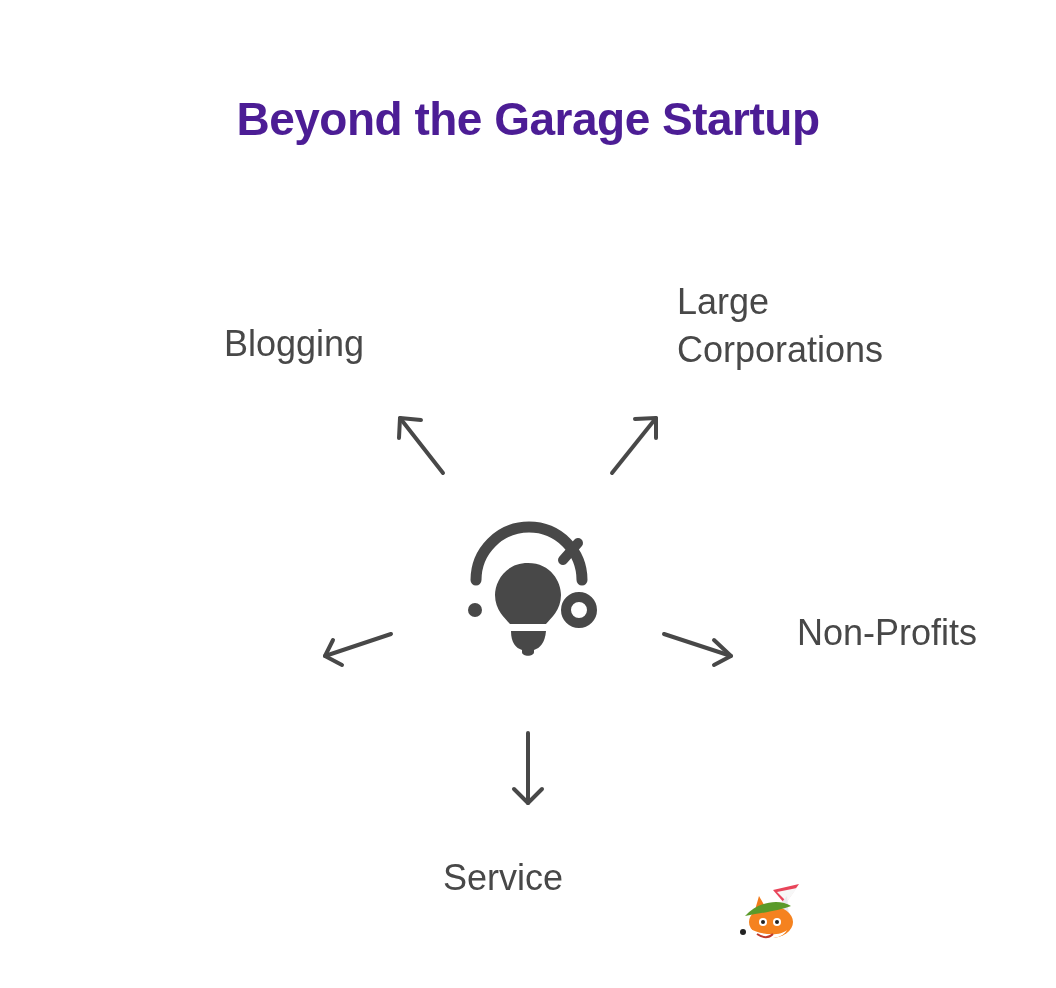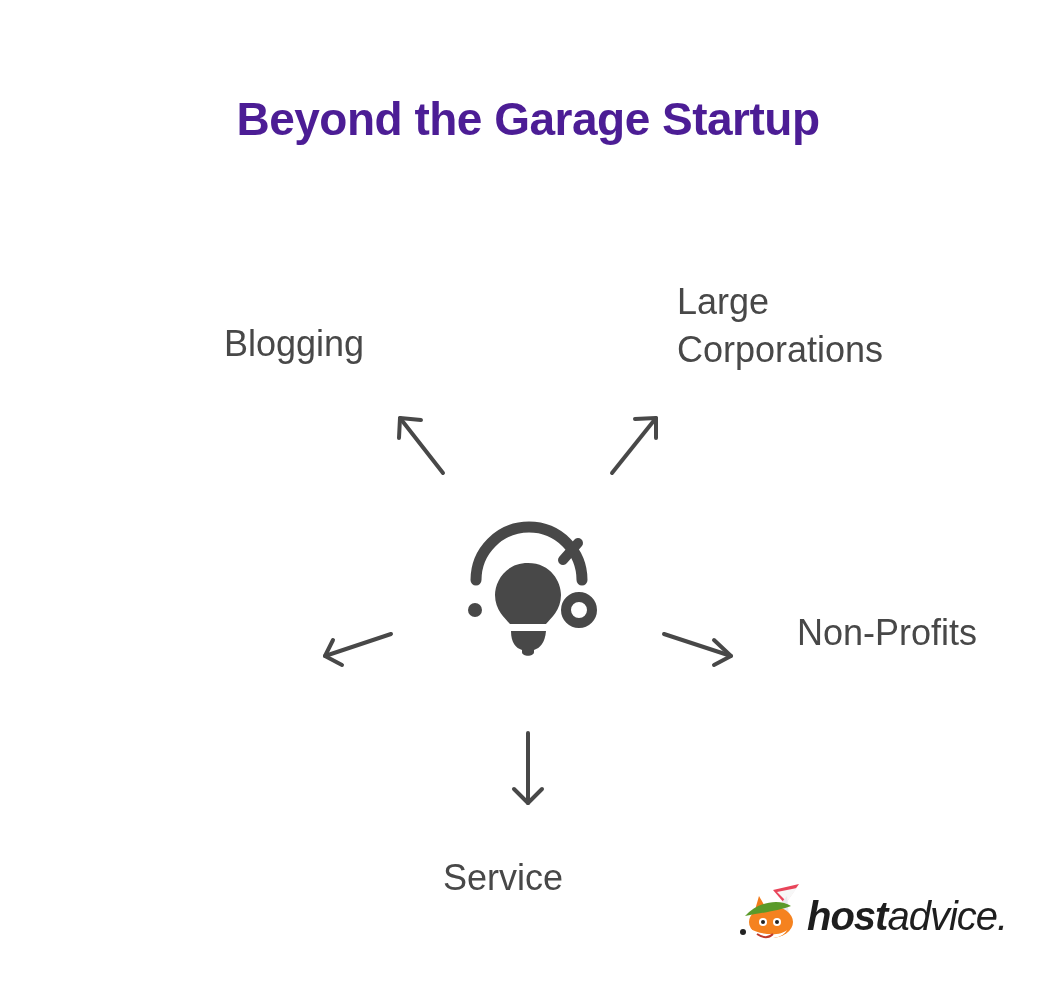--- a/index.html
+++ b/index.html
@@ -84,14 +84,13 @@
     <ellipse cx="34" cy="40" rx="22" ry="16" fill="#f5821f"></ellipse>
     <path d="M8,34 C20,20 42,16 54,24 C44,28 30,30 8,34 Z" fill="#5a9a2a"></path>
     <path d="M12,46 C20,58 44,60 50,48 C44,54 24,54 12,46 Z" fill="#ffffff"></path>
     <circle cx="26" cy="40" r="4" fill="#ffffff"></circle>
     <circle cx="40" cy="40" r="4" fill="#ffffff"></circle>
     <circle cx="26" cy="40" r="2" fill="#222"></circle>
     <circle cx="40" cy="40" r="2" fill="#222"></circle>
     <circle cx="6" cy="50" r="3" fill="#222"></circle>
     <path d="M20,52 C26,56 32,56 36,52" stroke="#c0392b" stroke-width="2" fill="none"></path>
   </svg>
-  <div class="logo-text"><b>host</b><span class="light">advice.</span></div>
 </div>
 
 </body></html>

